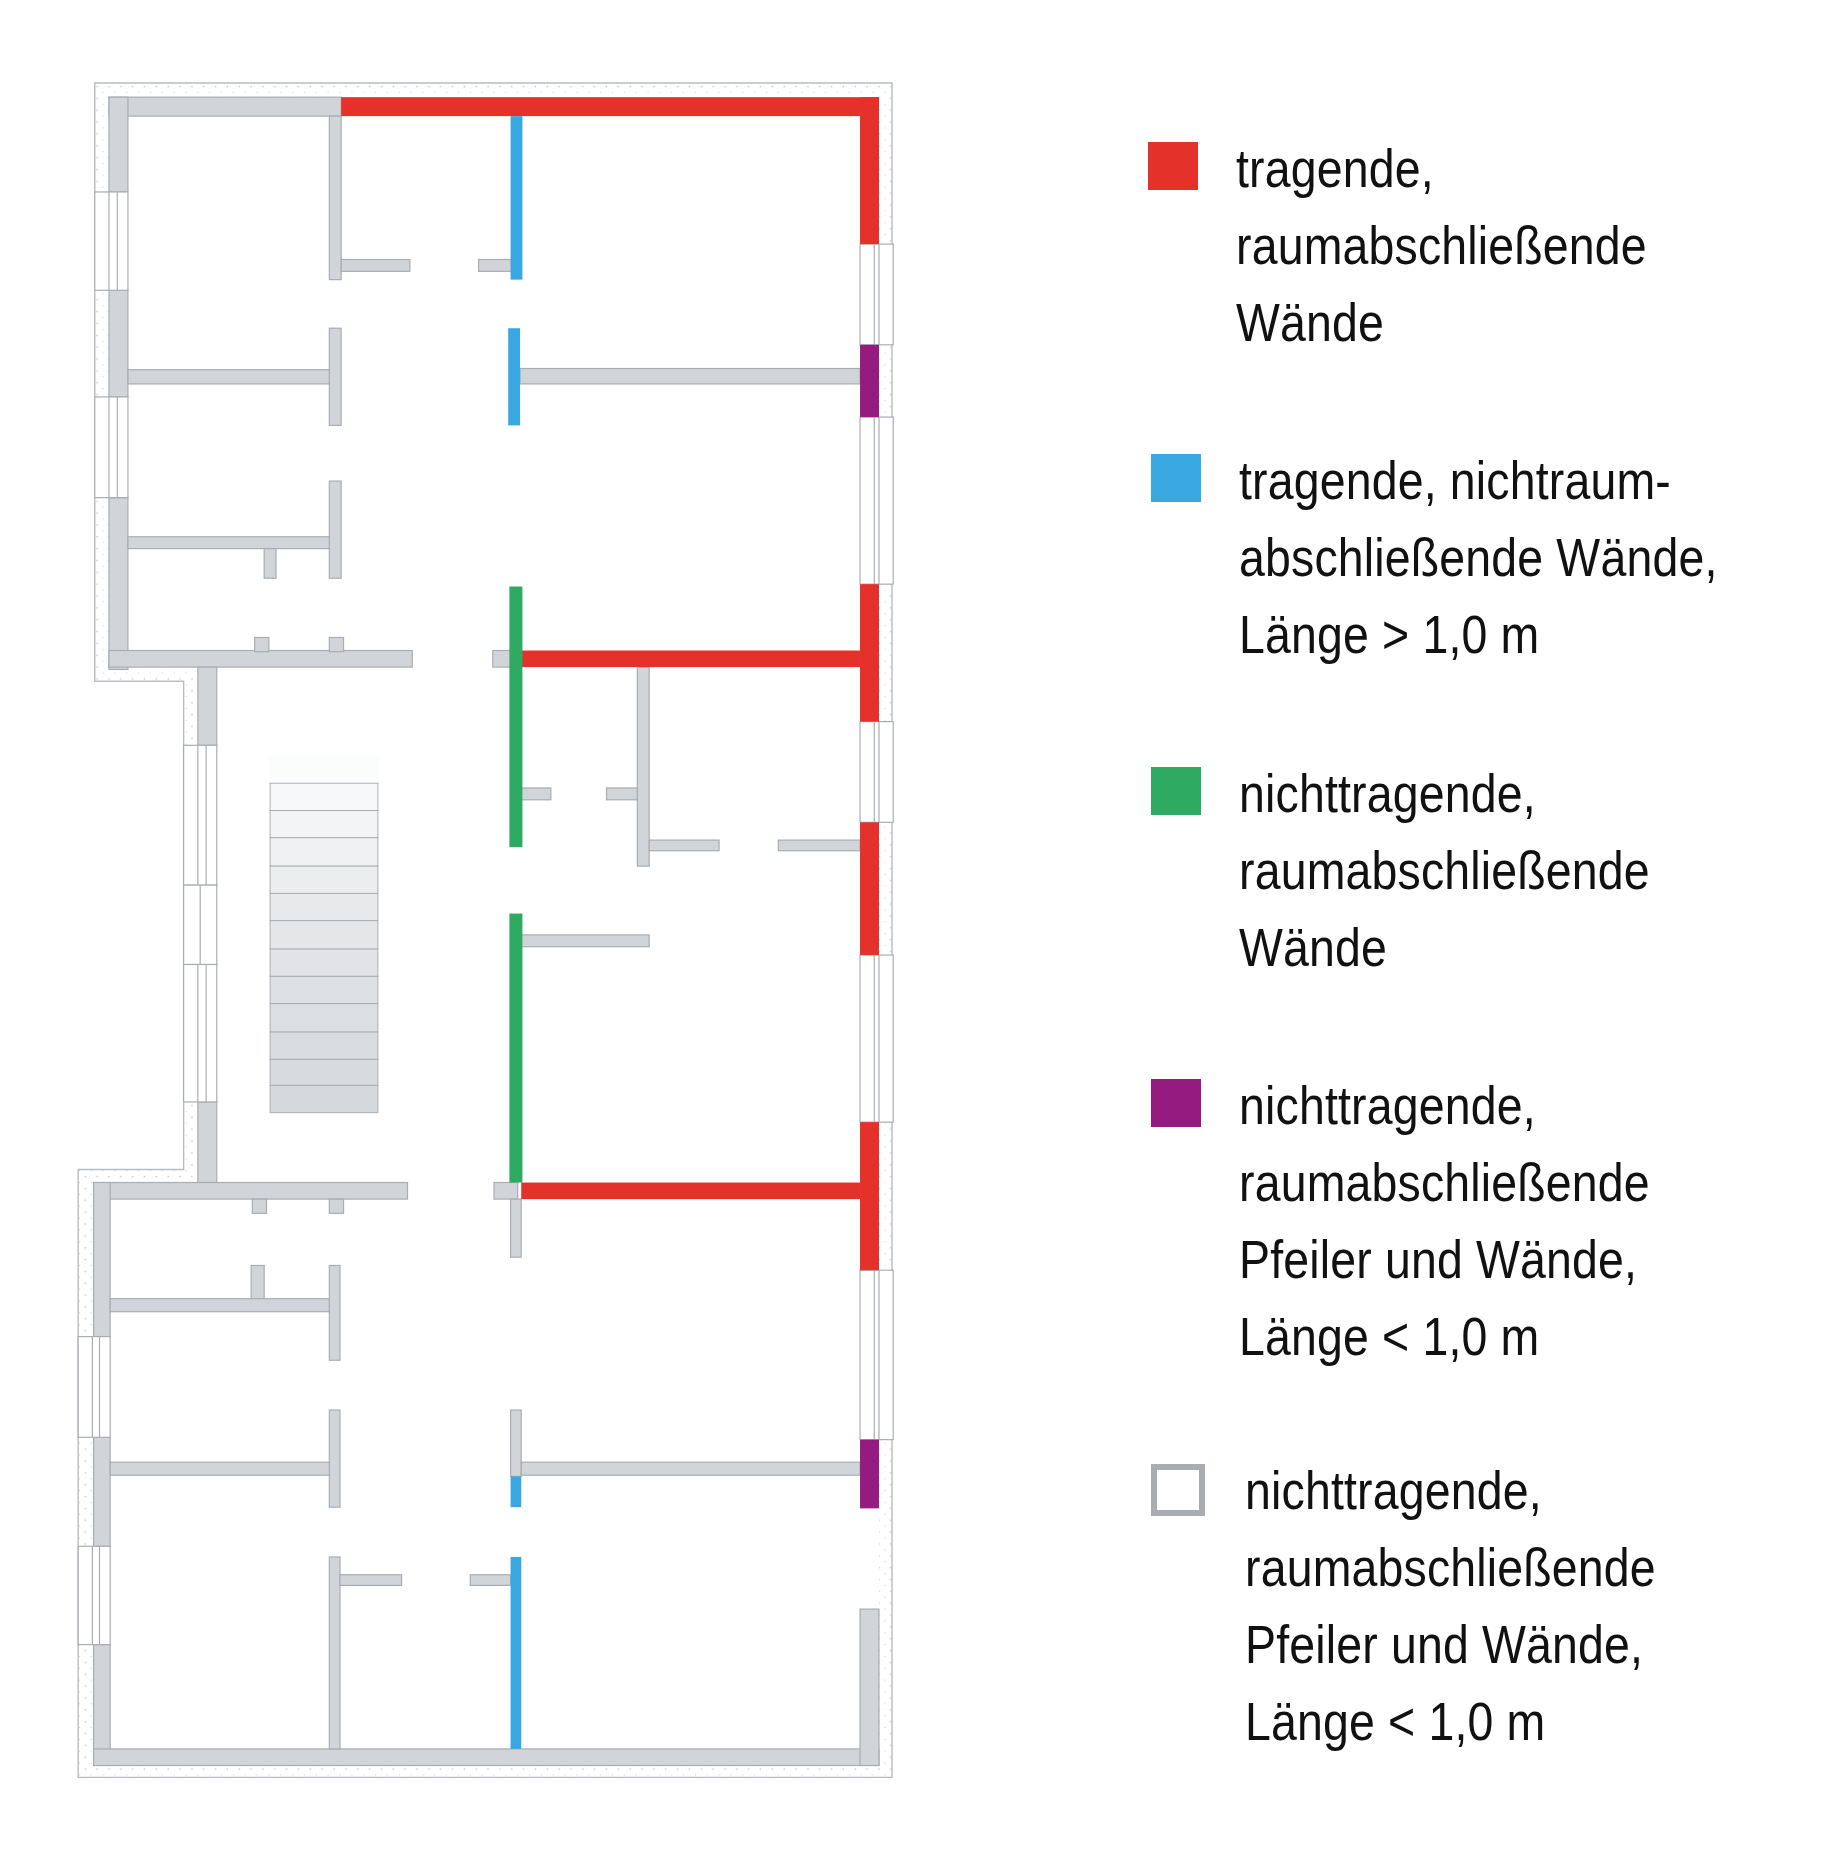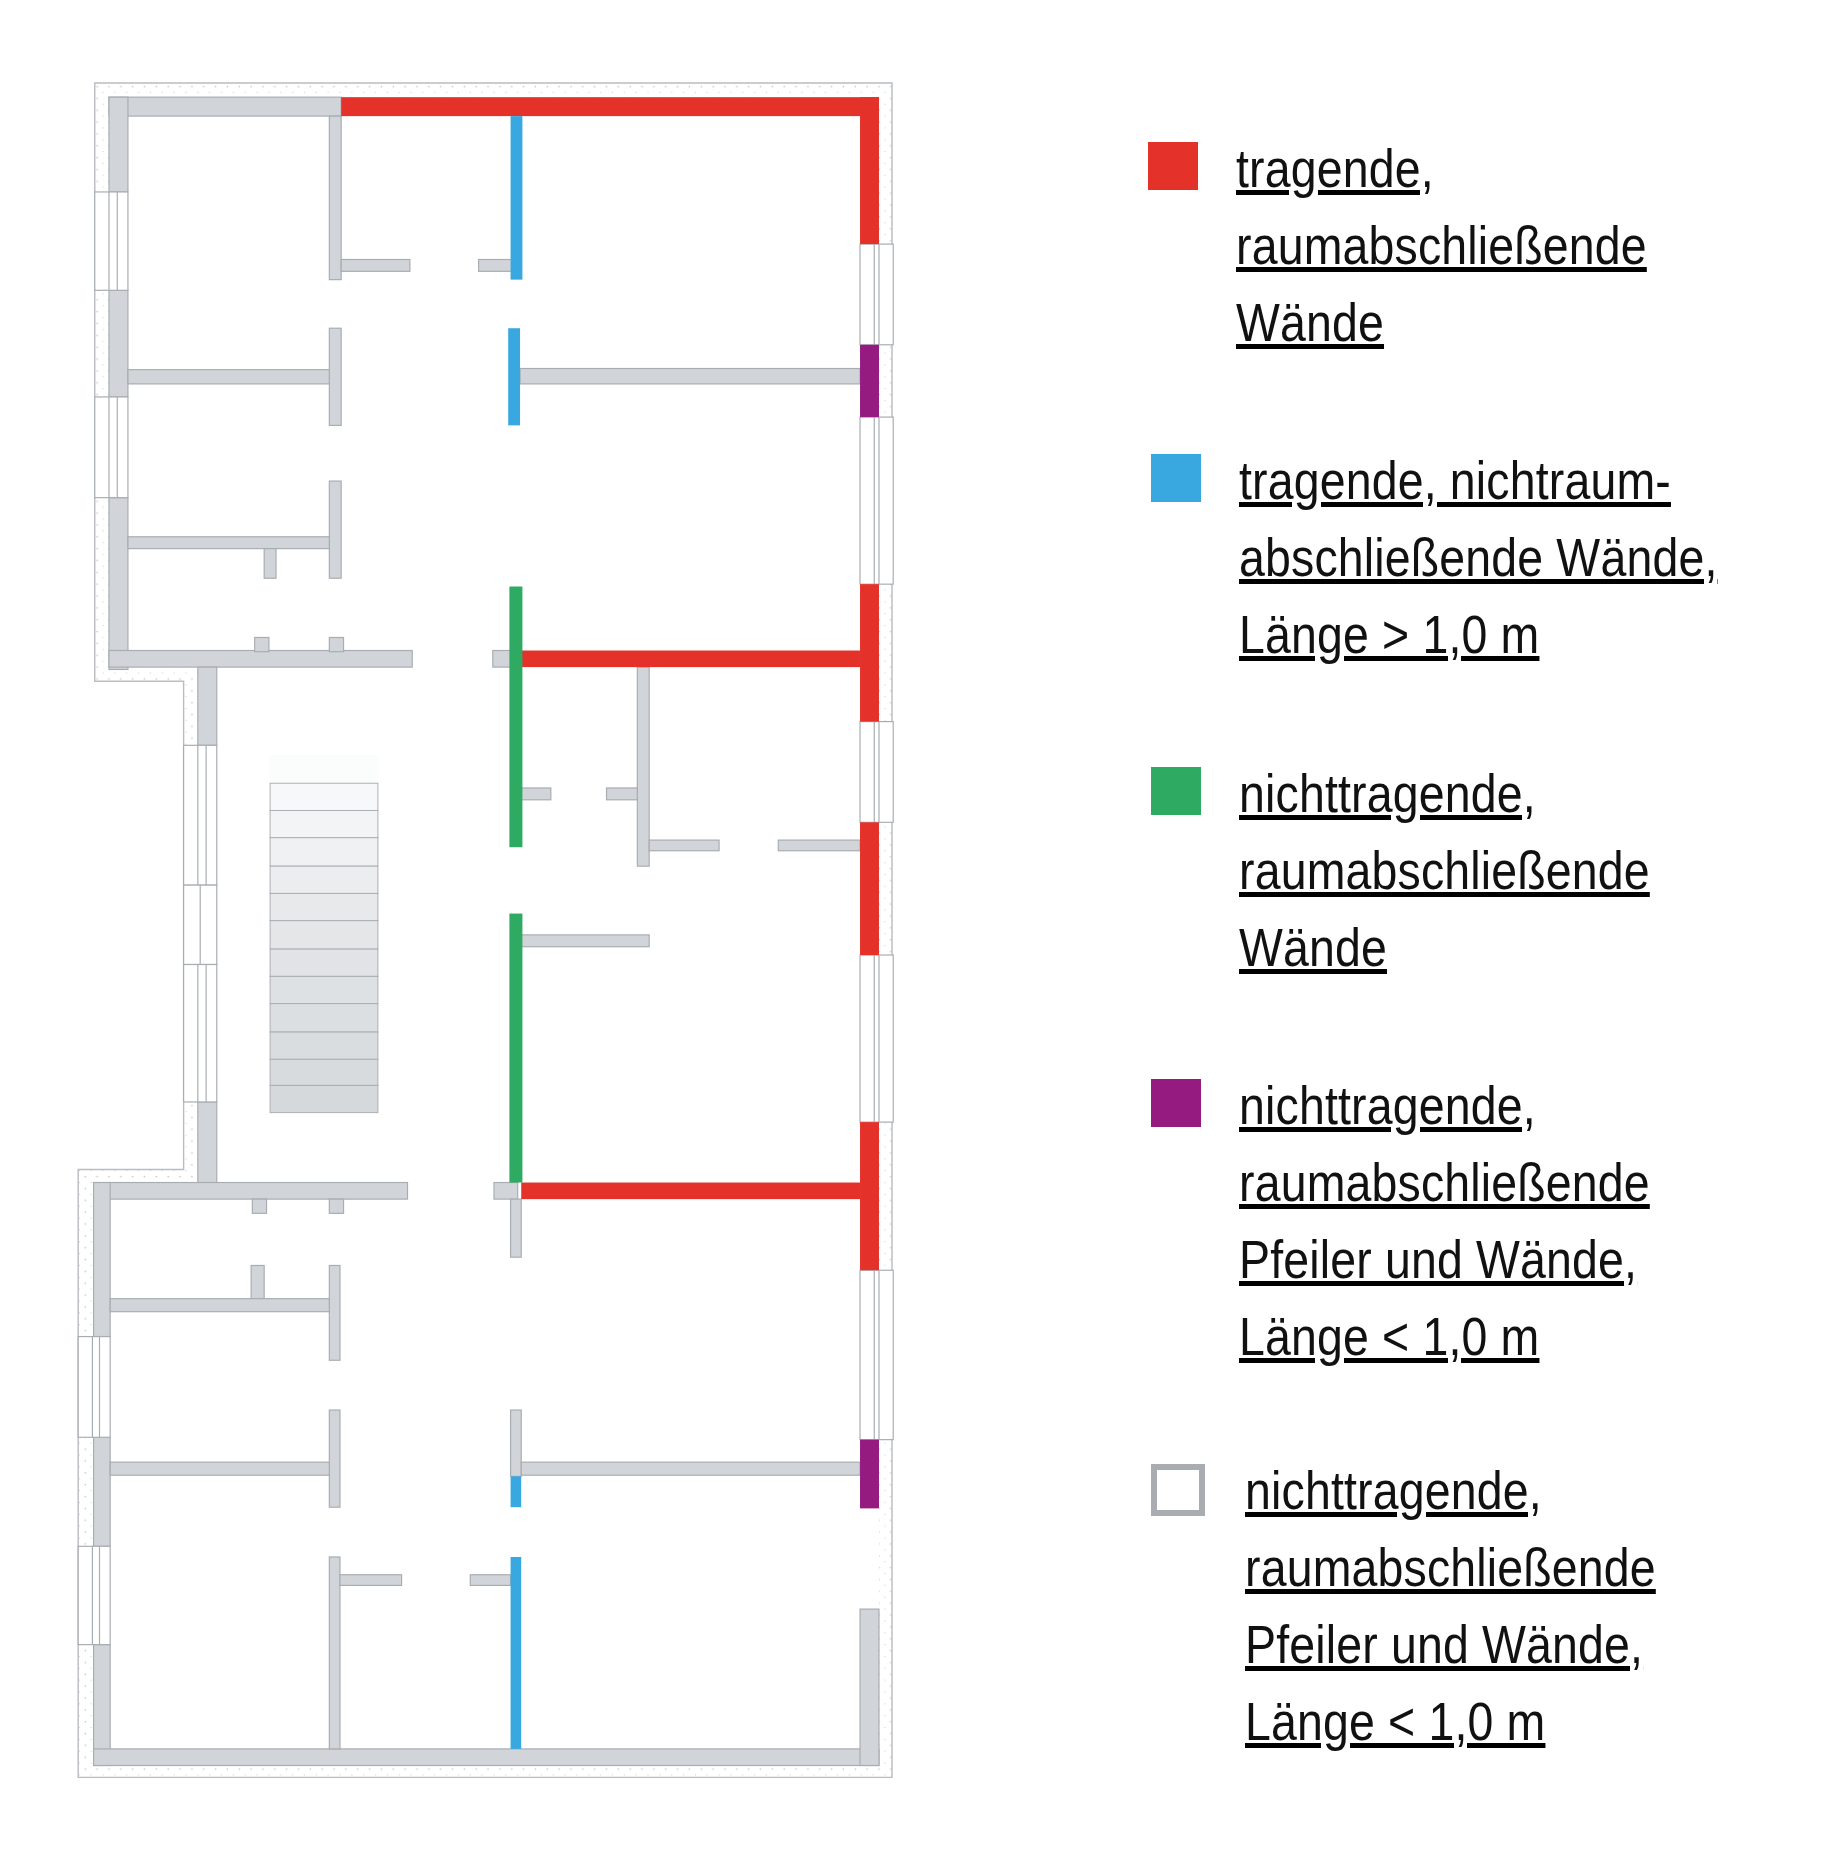--- a/index.html
+++ b/index.html
@@ -2,21 +2,21 @@
 <html><head>
 <meta charset="utf-8">
 <style>
   html, body { margin: 0; padding: 0; background: #ffffff; }
   body { width: 1848px; height: 1852px; position: relative; overflow: hidden; font-family: "Liberation Sans", sans-serif; }
   .plan { position: absolute; left: 0; top: 0; width: 1848px; height: 1852px; }
   .legend { position: absolute; left: 0; top: 0; width: 1848px; height: 1852px; pointer-events: none; }
   .legend-item { position: absolute; left: 1148px; }
   .swatch { position: absolute; left: 0; top: 0; width: 50px; height: 48px; box-sizing: border-box; }
   .swatch.outline { background: #ffffff; border: 6px solid #a9adb1; width: 54px; height: 52px; }
-  .legend-text { position: absolute; left: 88px; top: -12px; white-space: nowrap; text-decoration: underline; }
+  .legend-text { position: absolute; left: 88px; top: -12px; white-space: nowrap; }
   .legend-line { display: block; font-size: 54px; line-height: 77px; color: #111111; transform: scaleX(0.86); transform-origin: left center; letter-spacing: 0.2px; }
 </style>
 </head>
 <body>
 
 <svg class="plan" viewBox="0 0 1560 1563" preserveAspectRatio="none" xmlns="http://www.w3.org/2000/svg">
   <defs>
     <pattern id="dots" width="10" height="10" patternUnits="userSpaceOnUse">
       <rect width="10" height="10" fill="#ffffff"></rect>
       <circle cx="2" cy="3" r="0.7" fill="#c4c8cc"></circle>

